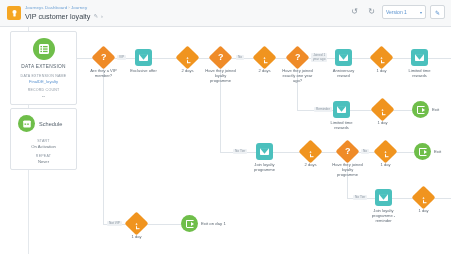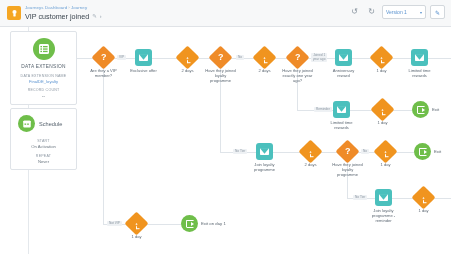--- a/index.html
+++ b/index.html
@@ -171,21 +171,21 @@
         <circle cx="5" cy="3.4" r="2.3" fill="#fff"></circle>
         <rect x="3.7" y="5.6" width="2.6" height="2.6" rx="0.5" fill="#fff"></rect>
       </svg>
     </div>
 
     <div class="crumbs">
       <div class="crumb-line">
         <span class="crumb-link">Journeys Dashboard</span><span class="crumb-sep">›</span><span class="crumb-link">Journey</span>
       </div>
       <div class="title-line">
-        <span class="title-text">VIP customer joined</span>
+        <span class="title-text">VIP customer loyalty</span>
         <span class="pencil-icon">✎</span>
         <span class="chev-icon">›</span>
       </div>
     </div>
 
     <div class="hdr-right">
       <div class="icon-btn">↺</div>
       <div class="icon-btn">↻</div>
       <div class="version-select">
         <span class="vs-label">Version 1</span>

